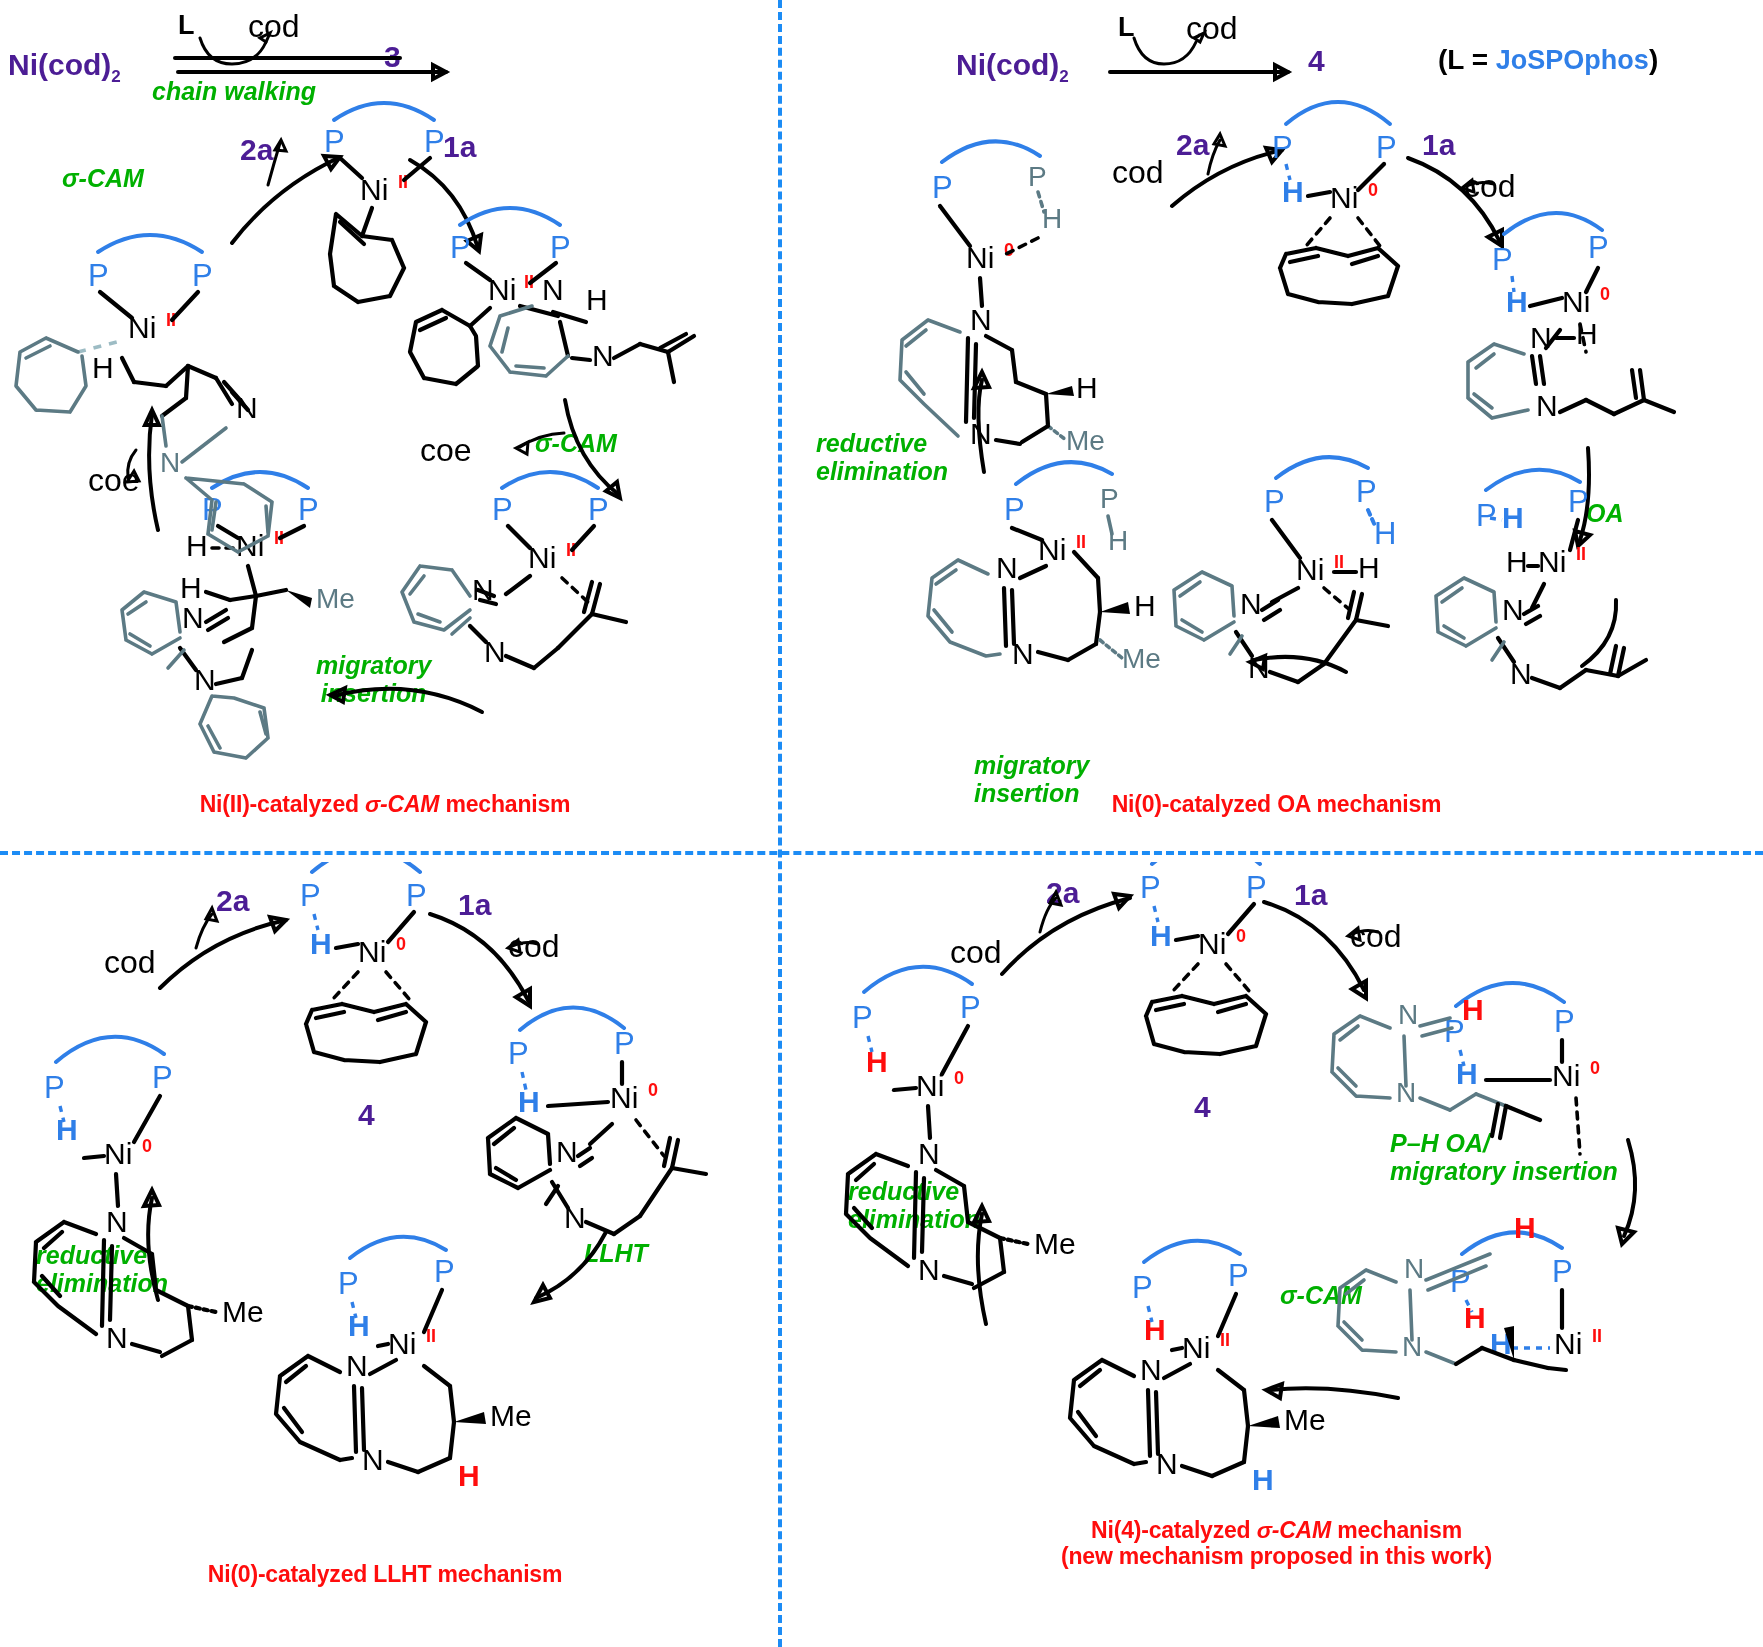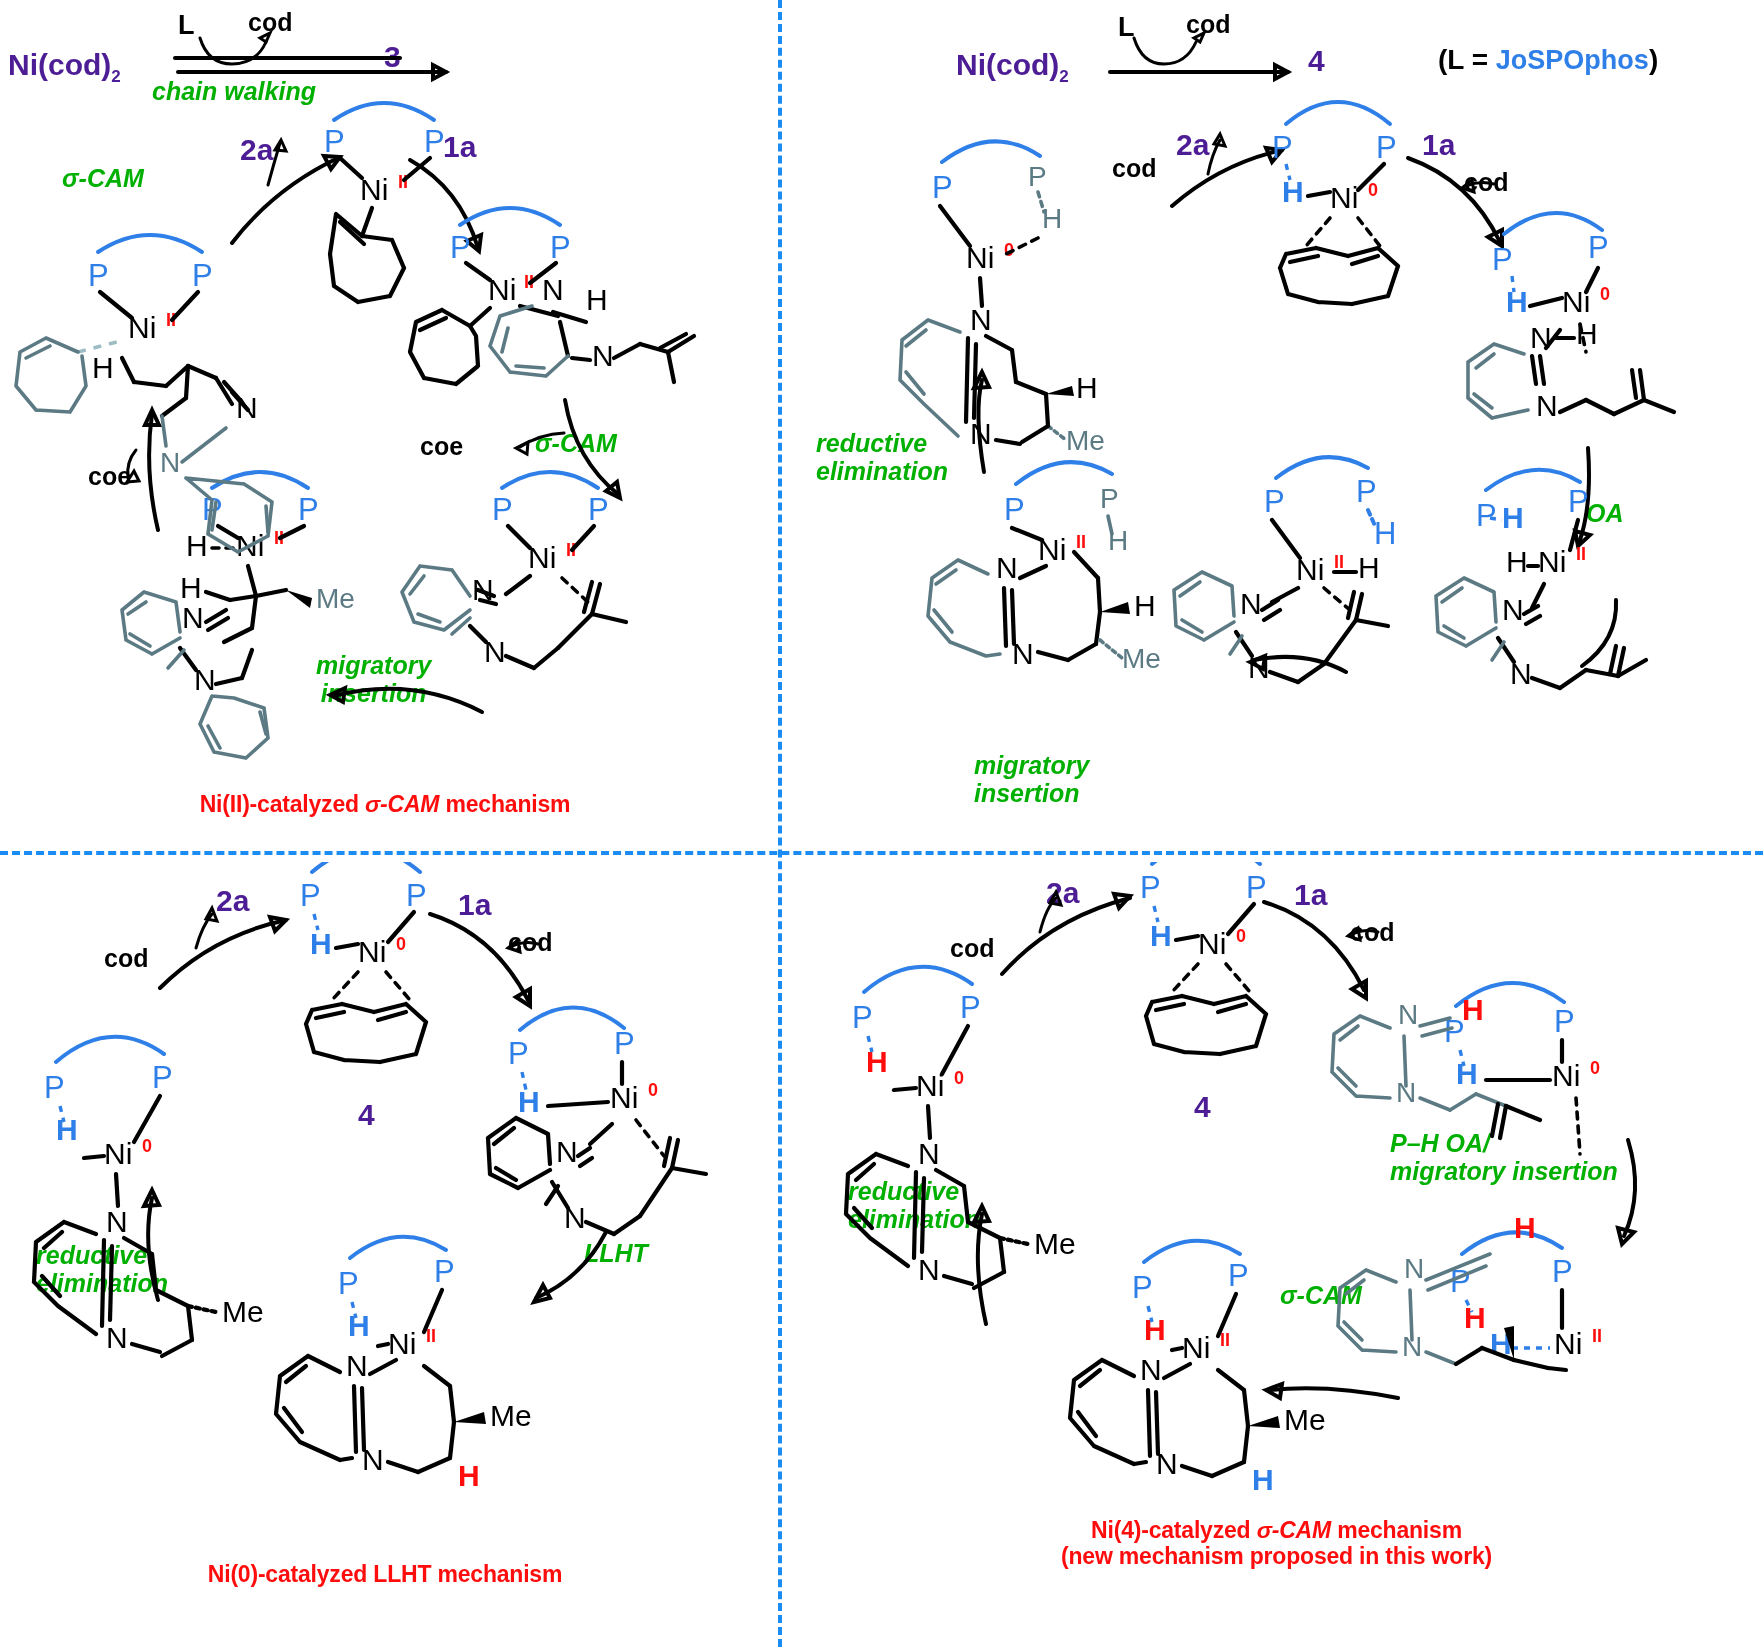--- a/index.html
+++ b/index.html
@@ -15,21 +15,21 @@
   .divider-h{position:absolute;left:0;top:851px;width:1763px;height:0;
     border-top:4px dashed #1c8cf5;}
 
   .caption{position:absolute;width:100%;text-align:center;color:#ff0d0d;
     font-weight:bold;font-size:23px;line-height:1.12;letter-spacing:-0.2px;}
   .caption .it{font-style:italic;}
 
   .lbl{position:absolute;white-space:nowrap;}
   .green{color:#00b000;font-style:italic;font-weight:bold;font-size:25px;line-height:1.1;}
   .black{color:#4c1d95;font-weight:bold;font-size:25px;}
-  .plain{color:#000;font-weight:bold;font-size:25px;}
+  .plain{color:#000;font-weight:normal;font-size:32px;}
   .bluetxt{color:#2f7fe8;font-weight:bold;font-size:27px;}
   .redsup{color:#ff0d0d;font-weight:bold;font-size:17px;vertical-align:super;}
   .sub{font-size:17px;vertical-align:sub;}
 
   svg{position:absolute;left:0;top:0;overflow:visible;}
   .bd{stroke:#000;stroke-width:4.2;fill:none;stroke-linecap:round;stroke-linejoin:round;}
   .bdt{stroke:#000;stroke-width:3;fill:none;stroke-linecap:round;}
   .gy{stroke:#5c7a84;stroke-width:3.6;fill:none;stroke-linecap:round;stroke-linejoin:round;}
   .blw{stroke:#2f7fe8;stroke-width:4;fill:none;stroke-linecap:round;}
   .dsh{stroke:#000;stroke-width:3.6;fill:none;stroke-dasharray:7 7;stroke-linecap:round;}
@@ -424,20 +424,23 @@
     <path class="bd" d="M708,638 L724,662"></path>
     <path class="gy" d="M702,660 L714,642"></path>
     <path class="bd" d="M742,678 L770,688"></path>
     <path class="bd" d="M770,688 L796,670"></path>
     <path class="bd" d="M796,670 L828,676"></path>
     <path class="bd" d="M828,676 L856,660"></path>
     <path class="bd" d="M828,676 L834,648"></path>
     <path class="bd" d="M820,674 L826,646" stroke-width="3.4"></path>
   </svg>
 
+  <div class="caption" style="top:792px;">
+    <span>Ni(0)-catalyzed OA mechanism</span>
+  </div>
 </div>
 
 <div class="quad" id="q-bl">
 
   <div class="lbl black" style="left:216px;top:22px;font-size:30px;"><span>2a</span></div>
   <div class="lbl plain" style="left:104px;top:82px;"><span>cod</span></div>
   <div class="lbl black" style="left:458px;top:26px;font-size:30px;"><span>1a</span></div>
   <div class="lbl plain" style="left:508px;top:66px;"><span>cod</span></div>
   <div class="lbl black" style="left:358px;top:236px;font-size:30px;"><span>4</span></div>
 

